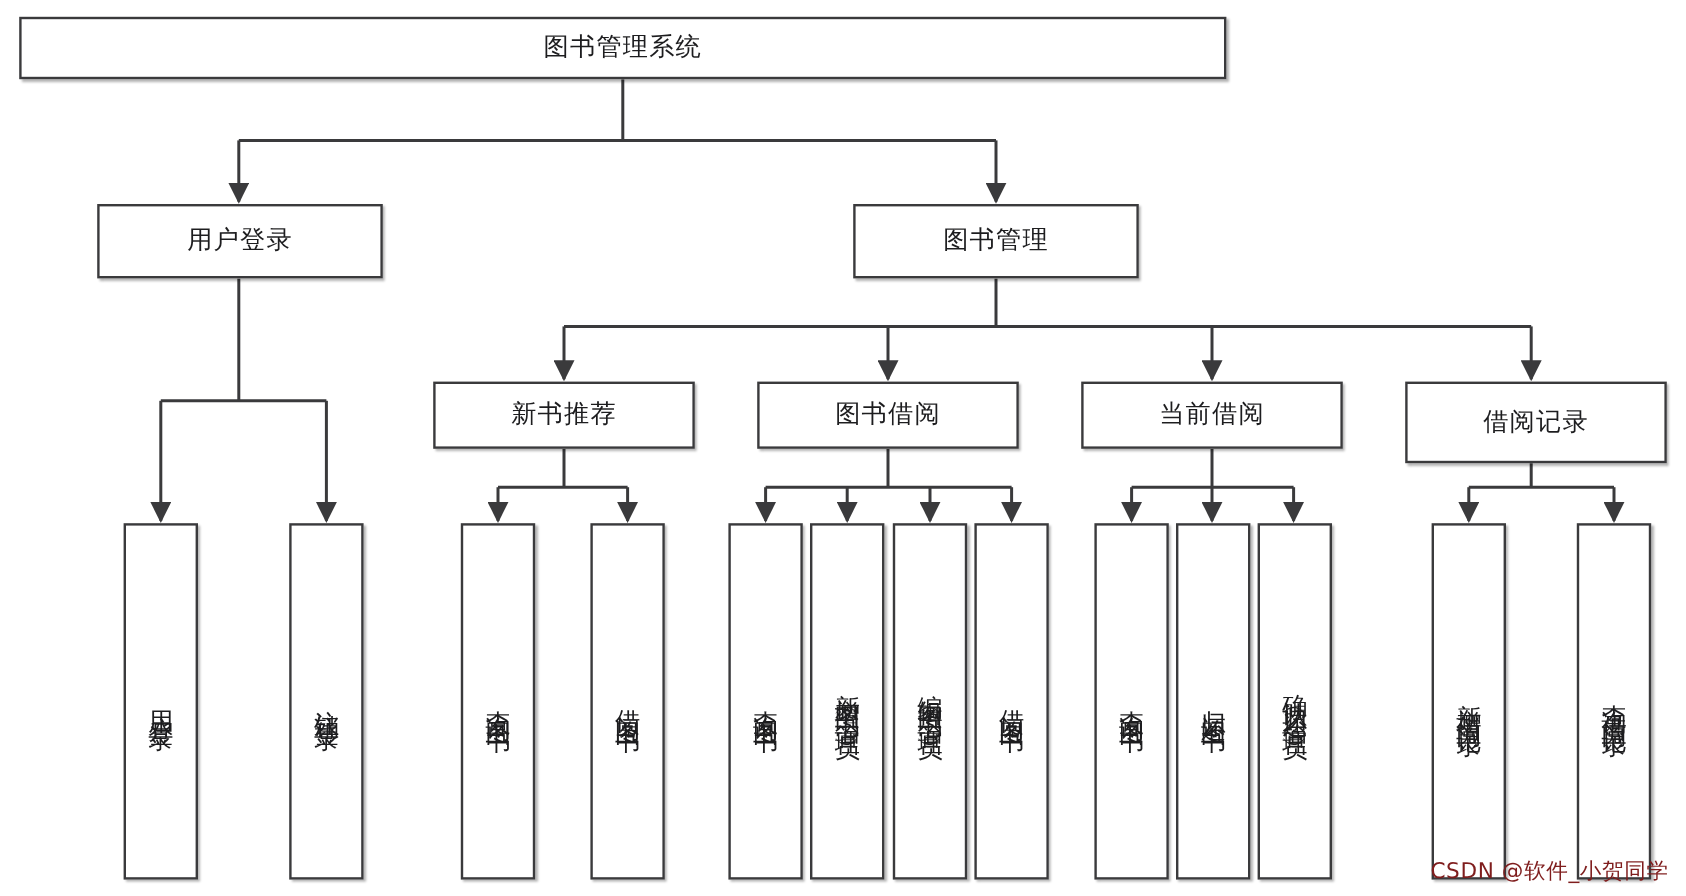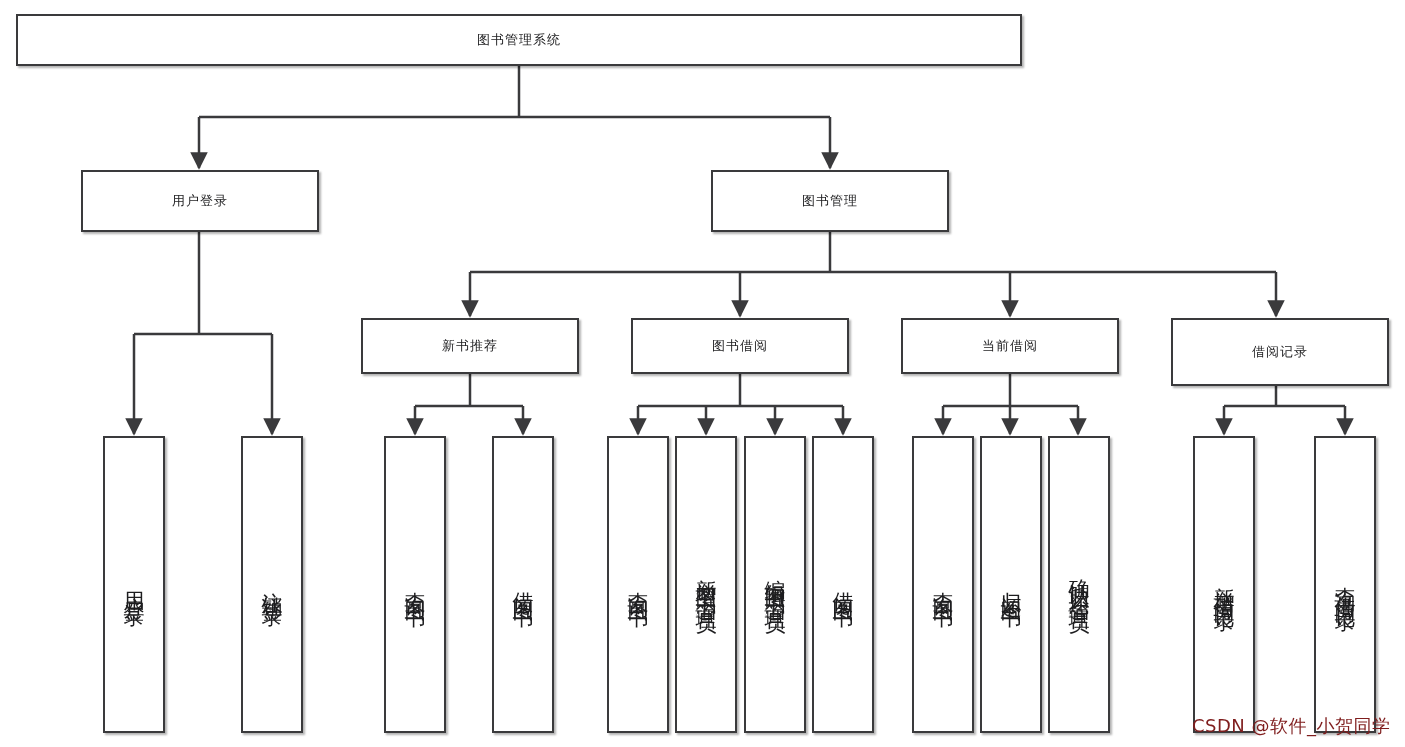--- a/index.html
+++ b/index.html
@@ -31,21 +31,21 @@
     background: #ffffff;
     border: 2px solid #3a3a3c;
     box-shadow: 2px 2px 2px rgba(0,0,0,0.30);
     display: flex;
     align-items: center;
     justify-content: center;
     color: #1d1d1f;
     text-align: center;
   }
   .node.horiz {
-    font-size: 13px;
+    font-size: 21px;
     letter-spacing: 1px;
     line-height: 1.2;
   }
   .node.vert {
     writing-mode: vertical-rl;
     text-orientation: upright;
     font-size: 21px;
     letter-spacing: 5px;
     line-height: 1.15;
     padding-top: 6px;

